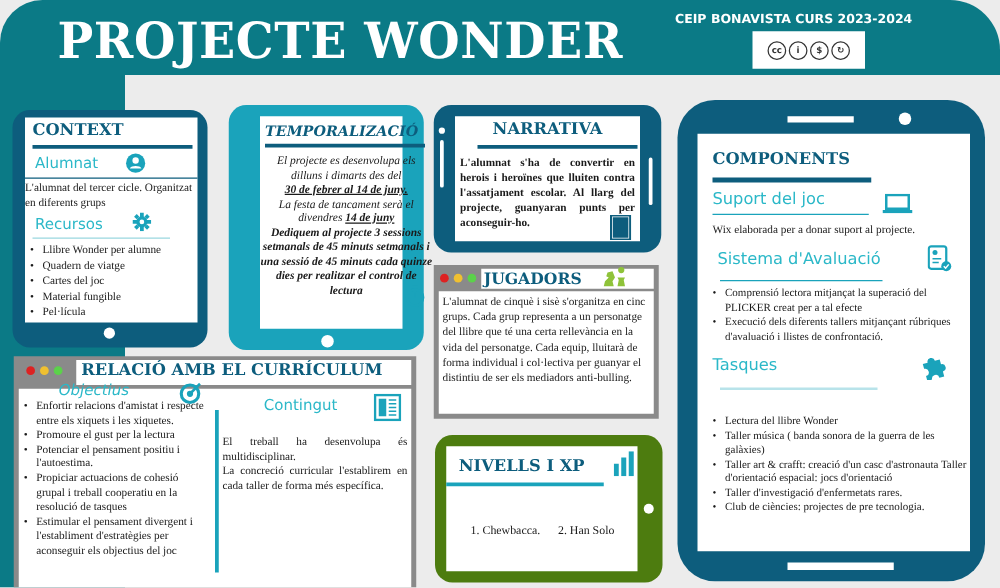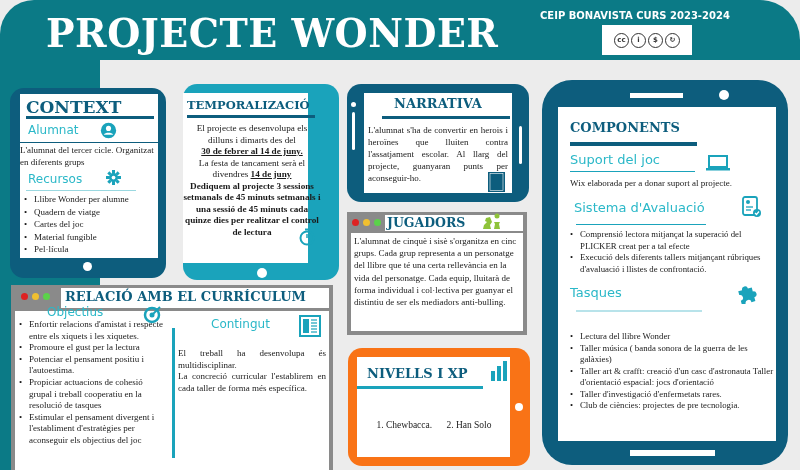--- a/index.html
+++ b/index.html
@@ -35,21 +35,21 @@
 <div class="school">CEIP BONAVISTA CURS 2023-2024</div>
 <div class="cc-box">
   <span class="cc-icon">cc</span>
   <span class="cc-icon">i</span>
   <span class="cc-icon">$</span>
   <span class="cc-icon">↻</span>
 </div>
 
 <div class="tablet" style="left:10px;top:88px;width:156px;height:190px;background:#0d5d7d;">
   <div class="screen" style="left:10px;top:6px;width:138px;height:164px;">
-    <div class="card-title" style="position:absolute;left:6px;top:3px;font-size:17px;">CONTEXT</div>
+    <div class="card-title" style="position:absolute;left:6px;top:3px;font-size:13px;">CONTEXT</div>
     <div class="underline" style="position:absolute;left:6px;top:22px;width:128px;height:3px;"></div>
     <div class="sub" style="position:absolute;left:8px;top:29px;font-size:12px;">Alumnat</div>
     <svg style="position:absolute;left:80px;top:28px;" width="17" height="17" viewBox="0 0 20 20">
         <circle cx="10" cy="10" r="9" fill="#1aa3bb"></circle>
         <circle cx="10" cy="7.5" r="3" fill="#fff"></circle>
         <path d="M4.5 15c1.5-3 9.5-3 11 0" fill="#fff"></path>
       </svg>
     <div style="position:absolute;left:0;top:48px;width:138px;height:1px;background:#0d5d7d;"></div>
     <div class="body-text" style="position:absolute;left:0;top:50px;width:138px;font-size:9px;line-height:12px;">L'alumnat del tercer cicle. Organitzat en diferents grups</div>
     <div class="sub" style="position:absolute;left:8px;top:78px;font-size:12px;">Recursos</div>
@@ -73,21 +73,21 @@
       <li>Quadern de viatge</li>
       <li>Cartes del joc</li>
       <li>Material fungible</li>
       <li>Pel·lícula</li>
     </ul>
   </div>
   <div class="home-dot" style="left:73px;top:174px;width:9px;height:9px;"></div>
 </div>
 
 <div class="tablet" style="left:183px;top:84px;width:156px;height:196px;background:#1aa3bb;">
-  <div class="screen" style="left:0;top:9px;width:125px;height:170px;">
+  <div class="screen" style="left:25px;top:9px;width:114px;height:170px;font-style:italic;">
     <div class="card-title" style="position:absolute;left:4px;top:5px;font-size:11.5px;">TEMPORALIZACIÓ</div>
     <div class="underline" style="position:absolute;left:4px;top:22px;width:128px;height:3px;"></div>
     <div class="body-text" style="position:absolute;left:0;top:30px;width:138px;font-size:9.2px;line-height:11.5px;text-align:center;">
       <span>El projecte es desenvolupa els dilluns i dimarts des del</span><br>
       <b><u>30 de febrer al 14 de juny.</u></b><br>
       <span>La festa de tancament serà el divendres</span> <b><u>14 de juny</u></b><br>
       <b>Dediquem al projecte 3 sessions setmanals de 45 minuts setmanals i una sessió de 45 minuts cada quinze dies per realitzar el control de lectura</b>
     </div>
     <svg style="position:absolute;left:116px;top:135px;" width="16" height="18" viewBox="0 0 16 18">
         <circle cx="8" cy="10" r="6.5" fill="none" stroke="#1aa3bb" stroke-width="2"></circle>
@@ -95,21 +95,21 @@
         <line x1="8" y1="10" x2="8" y2="6" stroke="#1aa3bb" stroke-width="1.5"></line>
       </svg>
   </div>
   <div class="home-dot" style="left:74px;top:184px;"></div>
 </div>
 
 <div class="tablet" style="left:347px;top:84px;width:182px;height:118px;background:#0d5d7d;">
   <div class="screen" style="left:17px;top:9px;width:148px;height:100px;">
     <div class="card-title" style="position:absolute;left:0;width:148px;text-align:center;top:3px;font-size:13px;">NARRATIVA</div>
     <div class="underline" style="position:absolute;left:18px;top:23px;width:128px;height:3px;"></div>
-    <div class="body-text" style="position:absolute;left:4px;top:31px;width:140px;font-size:9px;line-height:12px;text-align:justify;">L'alumnat s'ha de convertir en herois i heroïnes que lluiten contra l'assatjament escolar. Al llarg del projecte, guanyaran punts per aconseguir-ho.</div>
+    <div class="body-text" style="position:absolute;left:4px;top:31px;width:140px;font-size:9px;line-height:12px;text-align:justify;font-weight:bold;">L'alumnat s'ha de convertir en herois i heroïnes que lluiten contra l'assatjament escolar. Al llarg del projecte, guanyaran punts per aconseguir-ho.</div>
     <svg style="position:absolute;left:124px;top:79px;" width="17" height="20" viewBox="0 0 17 20">
         <rect x="0" y="0" width="17" height="20" fill="#0d5d7d"></rect>
         <rect x="2" y="1.5" width="13" height="17" fill="none" stroke="#fff" stroke-width="0.6"></rect>
       </svg>
   </div>
   <div class="home-dot" style="left:4px;top:18px;width:5px;height:5px;"></div>
   <div style="position:absolute;left:5px;top:28px;width:3px;height:38px;background:#fff;border-radius:2px;"></div>
   <div style="position:absolute;left:172px;top:42px;width:3px;height:38px;background:#fff;border-radius:2px;"></div>
 </div>
 
@@ -124,21 +124,21 @@
   <svg style="position:absolute;left:134px;top:0px;" width="22" height="18" viewBox="0 0 22 18">
       <path d="M2 17h8l-1-4 2-3-2-5-4 1-1 3 2 1-3 3z" fill="#8fc33a"></path>
       <circle cx="16" cy="4" r="2.5" fill="#8fc33a"></circle>
       <path d="M13 17h6l-1-5 1-2h-6l1 2z" fill="#8fc33a"></path>
     </svg>
   <div style="position:absolute;left:4px;top:21px;width:172px;height:98px;background:#fff;">
     <div class="body-text" style="padding:2px 3px;font-size:9px;line-height:12.2px;">L'alumnat de cinquè i sisè s'organitza en cinc grups. Cada grup representa a un personatge del llibre que té una certa rellevància en la vida del personatge. Cada equip, lluitarà de forma individual i col·lectiva per guanyar el distintiu de ser els mediadors anti-bulling.</div>
   </div>
 </div>
 
-<div class="tablet" style="left:348px;top:348px;width:182px;height:118px;background:#f97316;">
+<div class="tablet" style="left:348px;top:348px;width:182px;height:118px;background:#4d7c0f;">
   <div class="screen" style="left:9px;top:9px;width:153px;height:100px;">
     <div class="card-title" style="position:absolute;left:10px;top:9px;font-size:13px;">NIVELLS I XP</div>
     <svg style="position:absolute;left:134px;top:4px;" width="18" height="20" viewBox="0 0 18 20">
         <rect x="0" y="10" width="4" height="10" fill="#1aa3bb"></rect>
         <rect x="6" y="5" width="4" height="15" fill="#1aa3bb"></rect>
         <rect x="12" y="0" width="4" height="20" fill="#1aa3bb"></rect>
       </svg>
     <div class="underline" style="position:absolute;left:0;top:29px;width:126px;height:3px;background:#1aa3bb;"></div>
     <div class="body-text" style="position:absolute;left:-4px;top:37px;width:162px;font-size:9.5px;line-height:12.5px;text-align:center;white-space:pre;">
       <div>1. Chewbacca.      2. Han Solo</div>
@@ -152,21 +152,21 @@
 
 <div style="position:absolute;left:11px;top:285px;width:322px;height:185px;background:#8a8a8a;">
   <div class="dots" style="left:10px;top:8px;">
     <span class="dot" style="background:#d22;"></span>
     <span class="dot" style="background:#f0c030;"></span>
     <span class="dot" style="background:#5bd24a;"></span>
   </div>
   <div style="position:absolute;left:50px;top:3px;width:268px;height:20px;background:#fff;"></div>
   <div class="card-title" style="position:absolute;left:54px;top:4px;font-size:13px;">RELACIÓ AMB EL CURRÍCULUM</div>
   <div style="position:absolute;left:4px;top:26px;width:314px;height:159px;background:#fff;">
-    <div class="sub" style="position:absolute;left:32px;top:-6px;font-size:12px;">Objectius</div>
+    <div class="sub" style="position:absolute;left:32px;top:-6px;font-size:12px;font-style:italic;">Objectius</div>
     <svg style="position:absolute;left:128px;top:-5px;" width="18" height="18" viewBox="0 0 18 18">
         <circle cx="9" cy="9" r="7" fill="none" stroke="#1aa3bb" stroke-width="2.5"></circle>
         <circle cx="9" cy="9" r="2.5" fill="#1aa3bb"></circle>
         <line x1="9" y1="9" x2="17" y2="1" stroke="#1aa3bb" stroke-width="2"></line>
       </svg>
     <ul class="bul body-text" style="position:absolute;left:2px;top:8px;width:150px;font-size:9px;line-height:11.6px;">
       <li>Enfortir relacions d'amistat i respecte entre els xiquets i les xiquetes.</li>
       <li>Promoure el gust per la lectura</li>
       <li>Potenciar el pensament positiu i l'autoestima.</li>
       <li>Propiciar actuacions de cohesió grupal i treball cooperatiu en la resolució de tasques</li>

